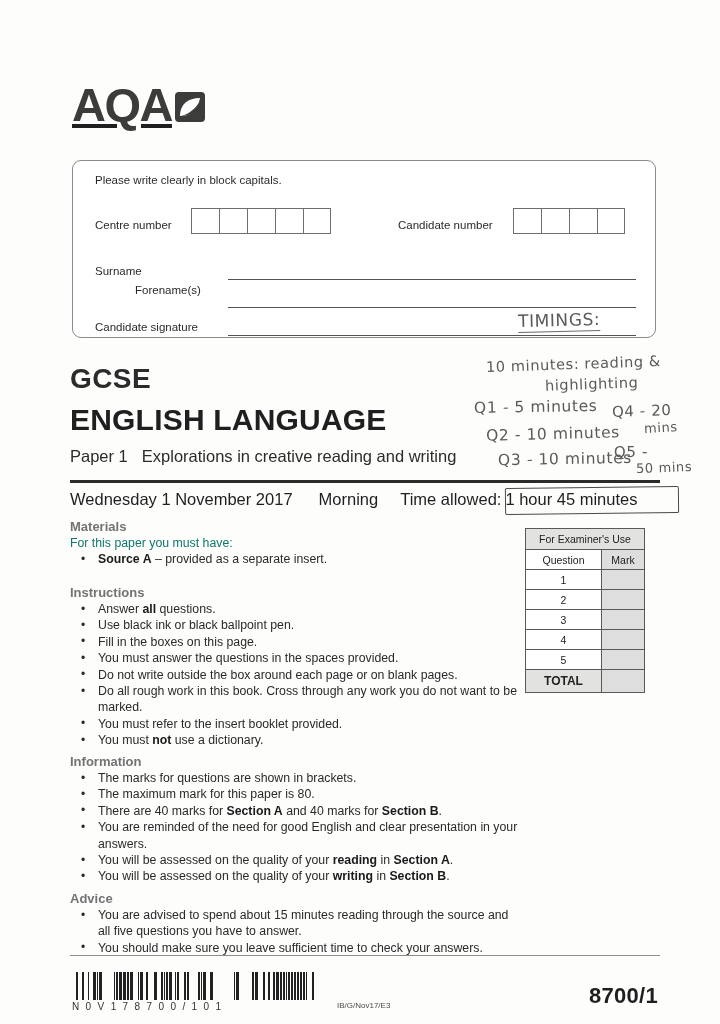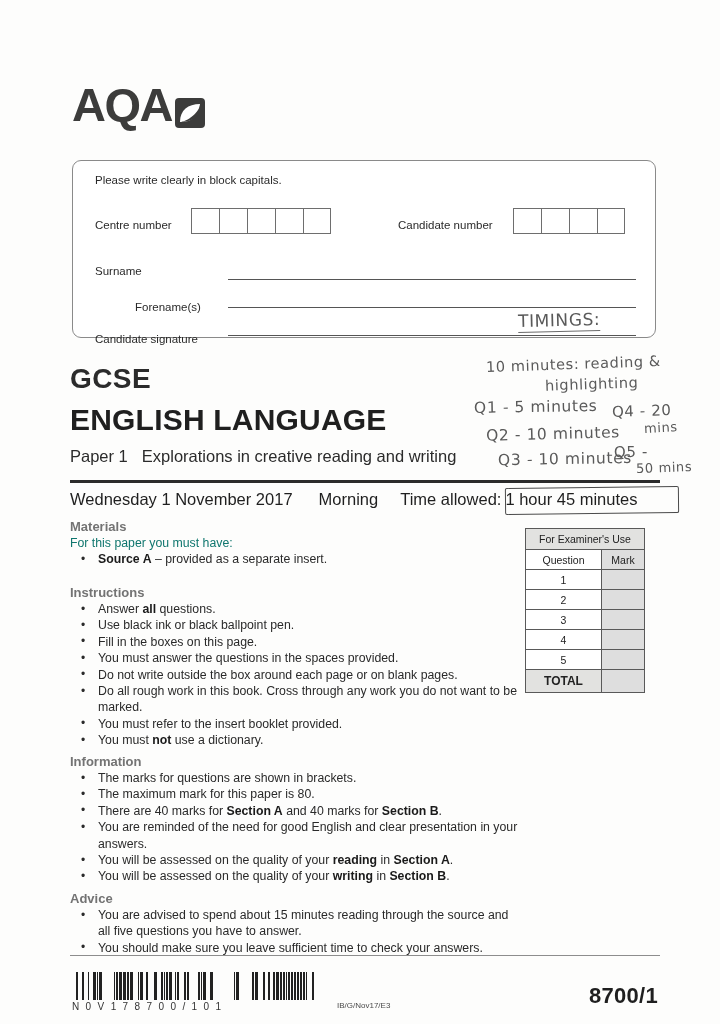--- a/index.html
+++ b/index.html
@@ -22,21 +22,22 @@
     inset: 0;
     background: #fdfdfc;
   }
 
   
   .logo {
     position: absolute;
     left: 72px;
     top: 82px;
     display: flex;
-    align-items: flex-end;
+    align-items: center;
+    text-decoration: underline;
   }
   .logo-text {
     font-family: "Liberation Sans", sans-serif;
     font-size: 47px;
     font-weight: bold;
     letter-spacing: -1.5px;
     color: #3c3c3b;
     line-height: 46px;
   }
   .logo-mark {
@@ -346,24 +347,24 @@
     <div class="boxrow" style="left:440px; top:47px;">
       <i></i>
       <i></i>
       <i></i>
       <i></i>
     </div>
 
     <div class="field-label" style="left:22px; top:104px;">Surname</div>
     <div class="ruleline" style="left:155px; top:118px; width:408px;"></div>
 
-    <div class="field-label" style="left:22px; top:140px;padding-left:40px;">Forename(s)</div>
+    <div class="field-label" style="left:22px; top:123px;padding-left:40px;">Forename(s)</div>
     <div class="ruleline" style="left:155px; top:146px; width:408px;"></div>
 
-    <div class="field-label" style="left:22px; top:172px;">Candidate signature</div>
+    <div class="field-label" style="left:22px; top:160px;">Candidate signature</div>
     <div class="ruleline" style="left:155px; top:174px; width:408px;"></div>
   </div>
 
   <div class="hw hw-timings">TIMINGS:</div>
   <div class="hw hw-l1">10 minutes: reading &amp;</div>
   <div class="hw hw-l2">highlighting</div>
   <div class="hw hw-q1">Q1 - 5 minutes</div>
   <div class="hw hw-q2">Q2 - 10 minutes</div>
   <div class="hw hw-q3">Q3 - 10 minutes</div>
   <div class="hw hw-q4">Q4 - 20</div>

